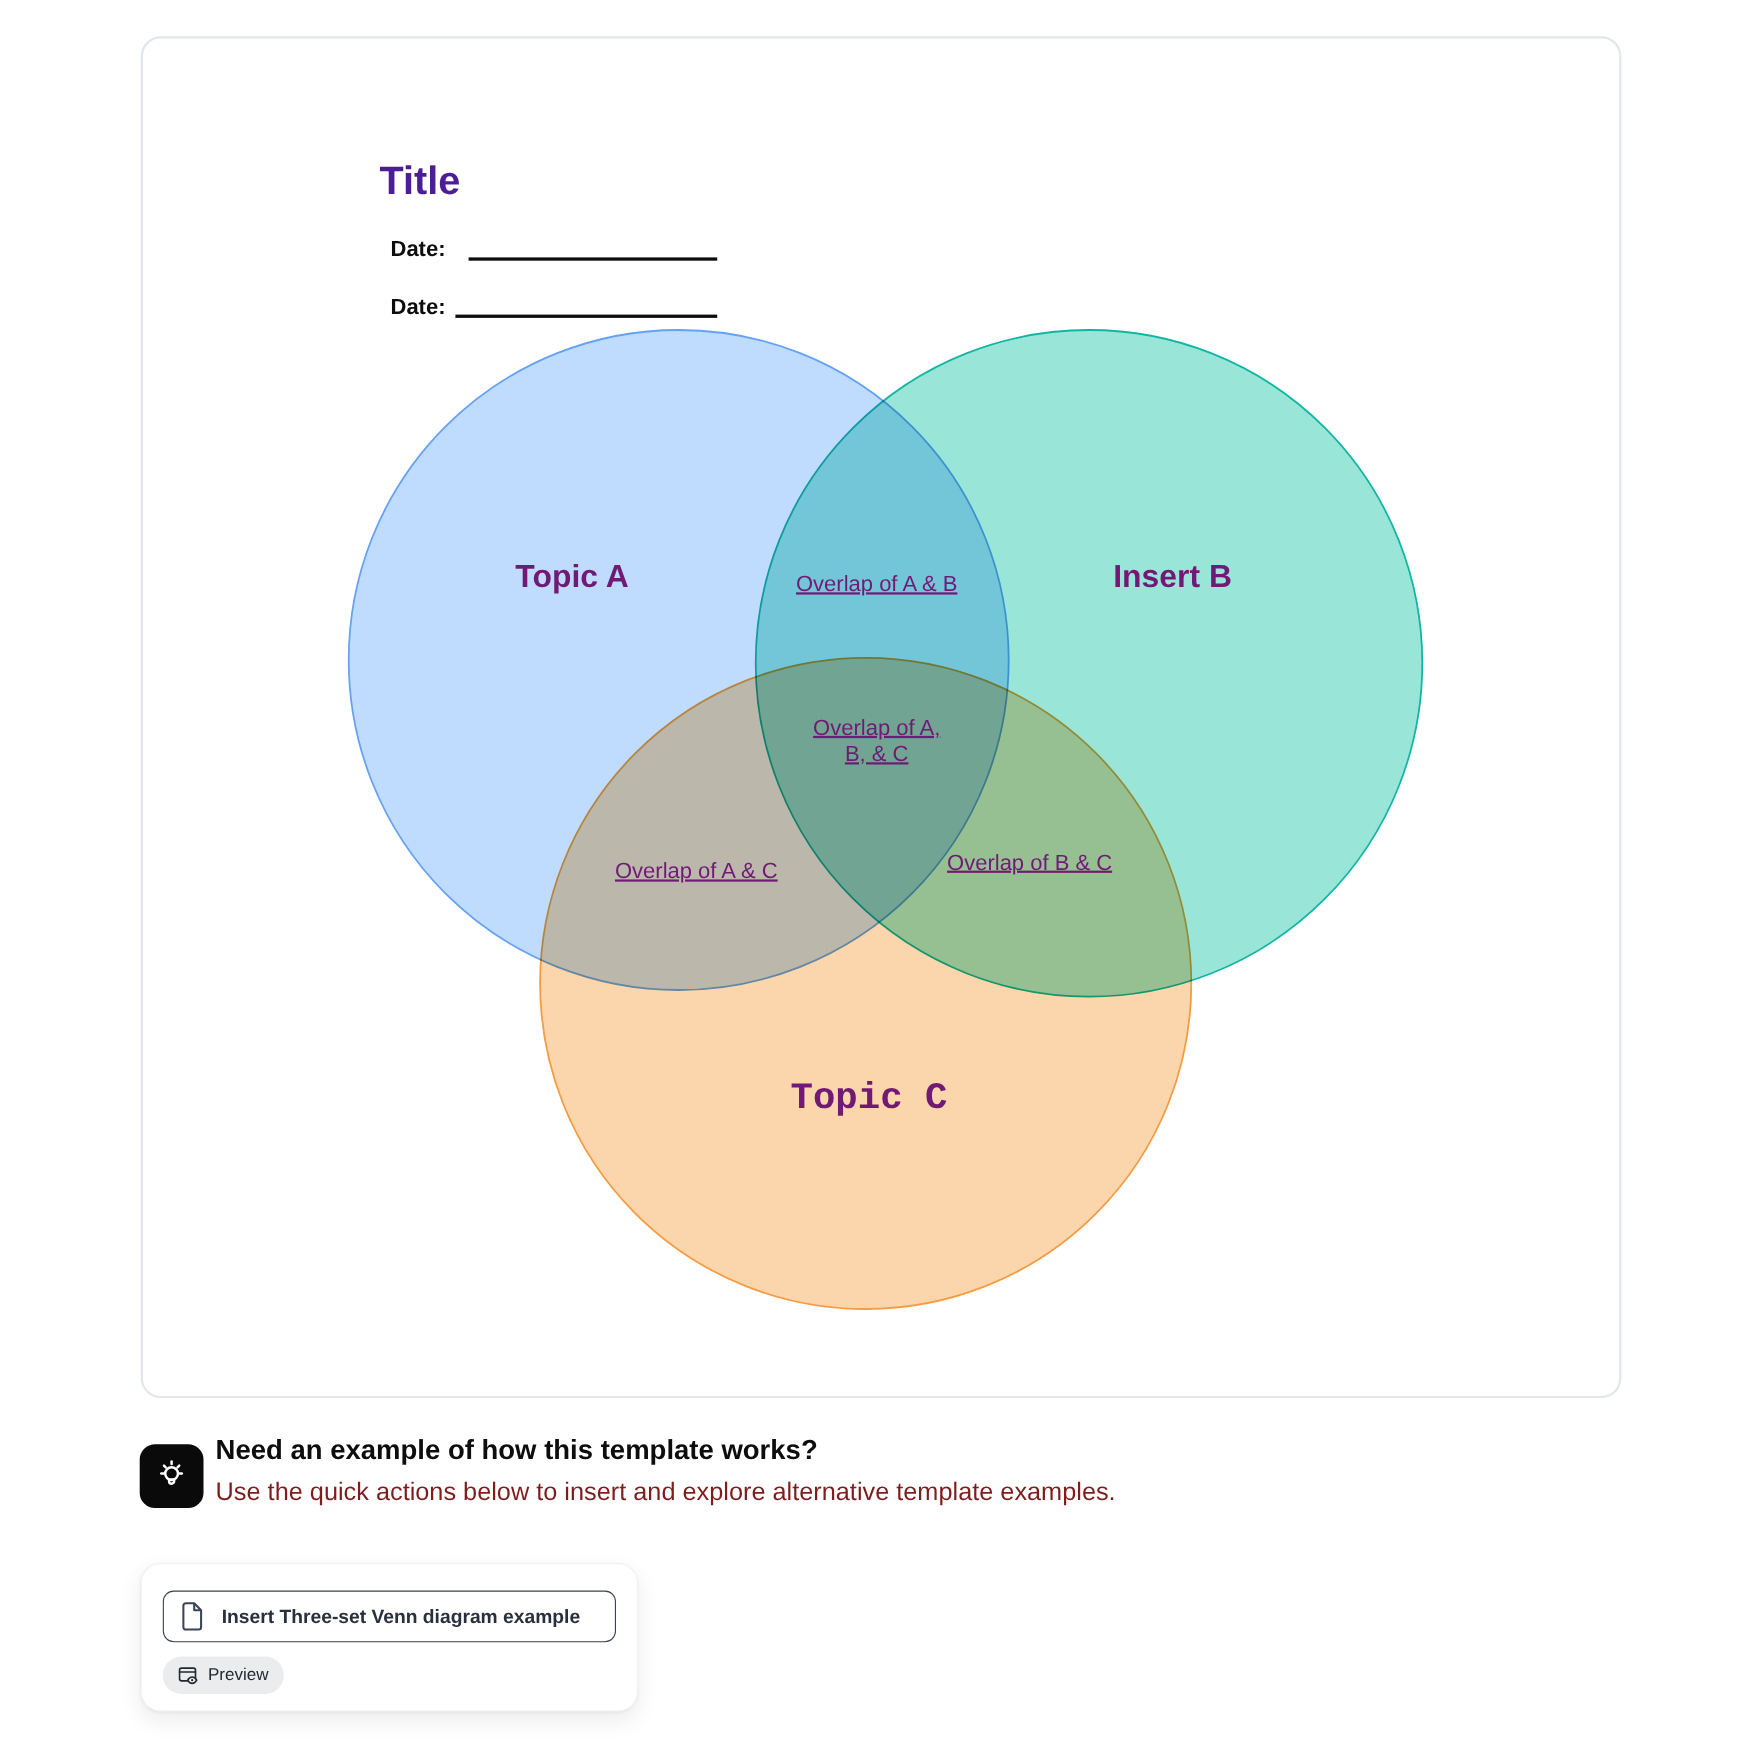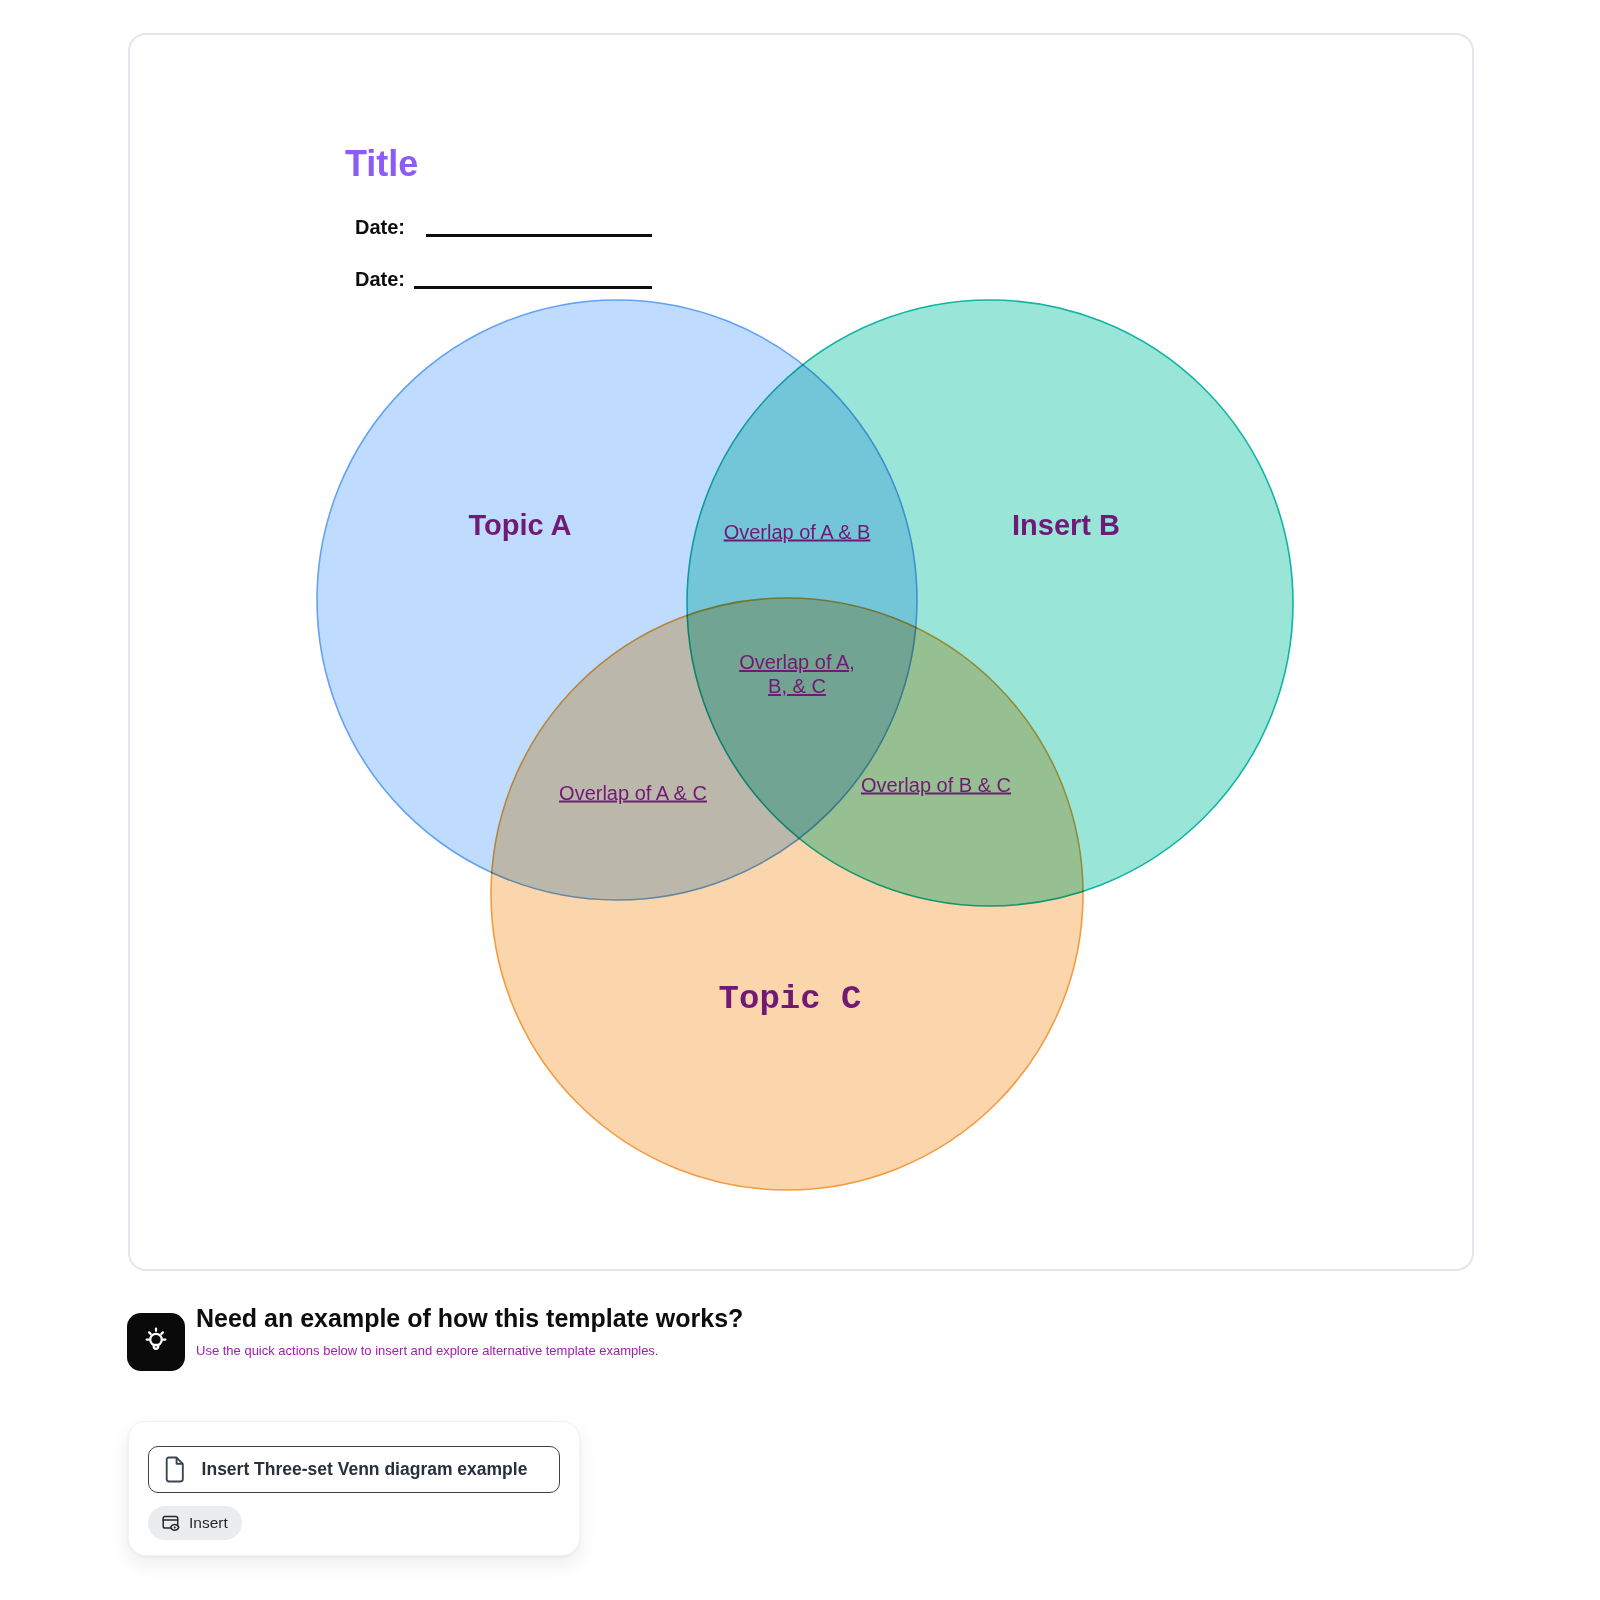--- a/index.html
+++ b/index.html
@@ -4,21 +4,21 @@
 <style>
   * { margin:0; padding:0; box-sizing:border-box; }
   html,body { width:1600px; height:1600px; background:#ffffff;
               font-family:"Liberation Sans", sans-serif; color:#141414; }
   body { position:relative; overflow:hidden; }
 
   
   .template-card { position:absolute; left:128px; top:33px; width:1346px; height:1238px;
                    background:#fff; border:2px solid #E3E6EB; border-radius:18px; }
 
-  .doc-title { position:absolute; left:215px; top:108px; font-size:36px; font-weight:700; color:#8b5cf6; }
+  .doc-title { position:absolute; left:215px; top:108px; font-size:36px; font-weight:700; color:#4c1d95; }
 
   .field-label { position:absolute; font-size:20px; font-weight:700; color:#0d0d0d; }
   .field-label.name { left:225px; top:181px; }
   .field-label.date { left:225px; top:233px; }
   .blank-line { position:absolute; height:3px; background:#0d0d0d; }
   .blank-line.name { left:296px; top:199px; width:226px; }
   .blank-line.date { left:284px; top:251px; width:238px; }
 
   
   .venn-svg { position:absolute; left:0; top:0; width:1600px; height:1600px; isolation:isolate; }
@@ -34,21 +34,21 @@
   .ov-label.ab  { left:797px; top:532px; }
   .ov-label.abc { left:797px; top:674px; line-height:1.2; }
   .ov-label.abc span { display:block; }
   .ov-label.ac  { left:633px; top:793px; }
   .ov-label.bc  { left:936px; top:785px; }
 
   
   .tip-icon-box { position:absolute; left:127px; top:1313px; width:58px; height:58px;
                   background:#0a0a0a; border-radius:14px; display:flex; align-items:center; justify-content:center; }
   .tip-heading { position:absolute; left:196px; top:1304px; font-size:25px; font-weight:700; color:#0d0d0d; }
-  .tip-sub     { position:absolute; left:196px; top:1343px; font-size:13px; color:#a21caf; }
+  .tip-sub     { position:absolute; left:196px; top:1343px; font-size:23px; color:#7f1d1d; }
 
   
   .actions-card { position:absolute; left:128px; top:1421px; width:452px; height:135px;
                   background:#fff; border:1px solid #f1f2f4; border-radius:18px;
                   box-shadow:0 1px 3px rgba(20,25,40,.05), 0 8px 20px rgba(20,25,40,.08); }
   .insert-btn { position:absolute; left:148px; top:1446px; width:412px; height:47px;
                 background:#fff; border:1.5px solid #3a4252; border-radius:10px;
                 display:flex; align-items:center; padding:0 15px; cursor:pointer; }
   .insert-btn .btn-label { flex:1; text-align:center; font-size:17.5px; font-weight:700; color:#28303d; }
   .preview-chip { position:absolute; left:148px; top:1506px; height:34px;
@@ -116,14 +116,14 @@
 
 <div class="preview-chip">
   <span style="display:flex;">
     <svg width="19" height="17" viewBox="0 0 19 17" fill="none" stroke="#24292f" stroke-width="1.5" stroke-linecap="round" stroke-linejoin="round">
       <rect x="1.2" y="1.5" width="14.5" height="11.5" rx="1.8"></rect>
       <line x1="1.2" y1="5" x2="15.7" y2="5"></line>
       <path d="M8.6 12.4 c1-1.9 2.4-2.9 4.1-2.9 c1.7 0 3.1 1 4.1 2.9 c-1 1.9-2.4 2.9-4.1 2.9 c-1.7 0-3.1-1-4.1-2.9 Z" fill="#ebecee"></path>
       <circle cx="12.7" cy="12.4" r="1" fill="#24292f" stroke="none"></circle>
     </svg>
   </span>
-  <span class="chip-label">Insert</span>
+  <span class="chip-label">Preview</span>
 </div>
 
 </body></html>

